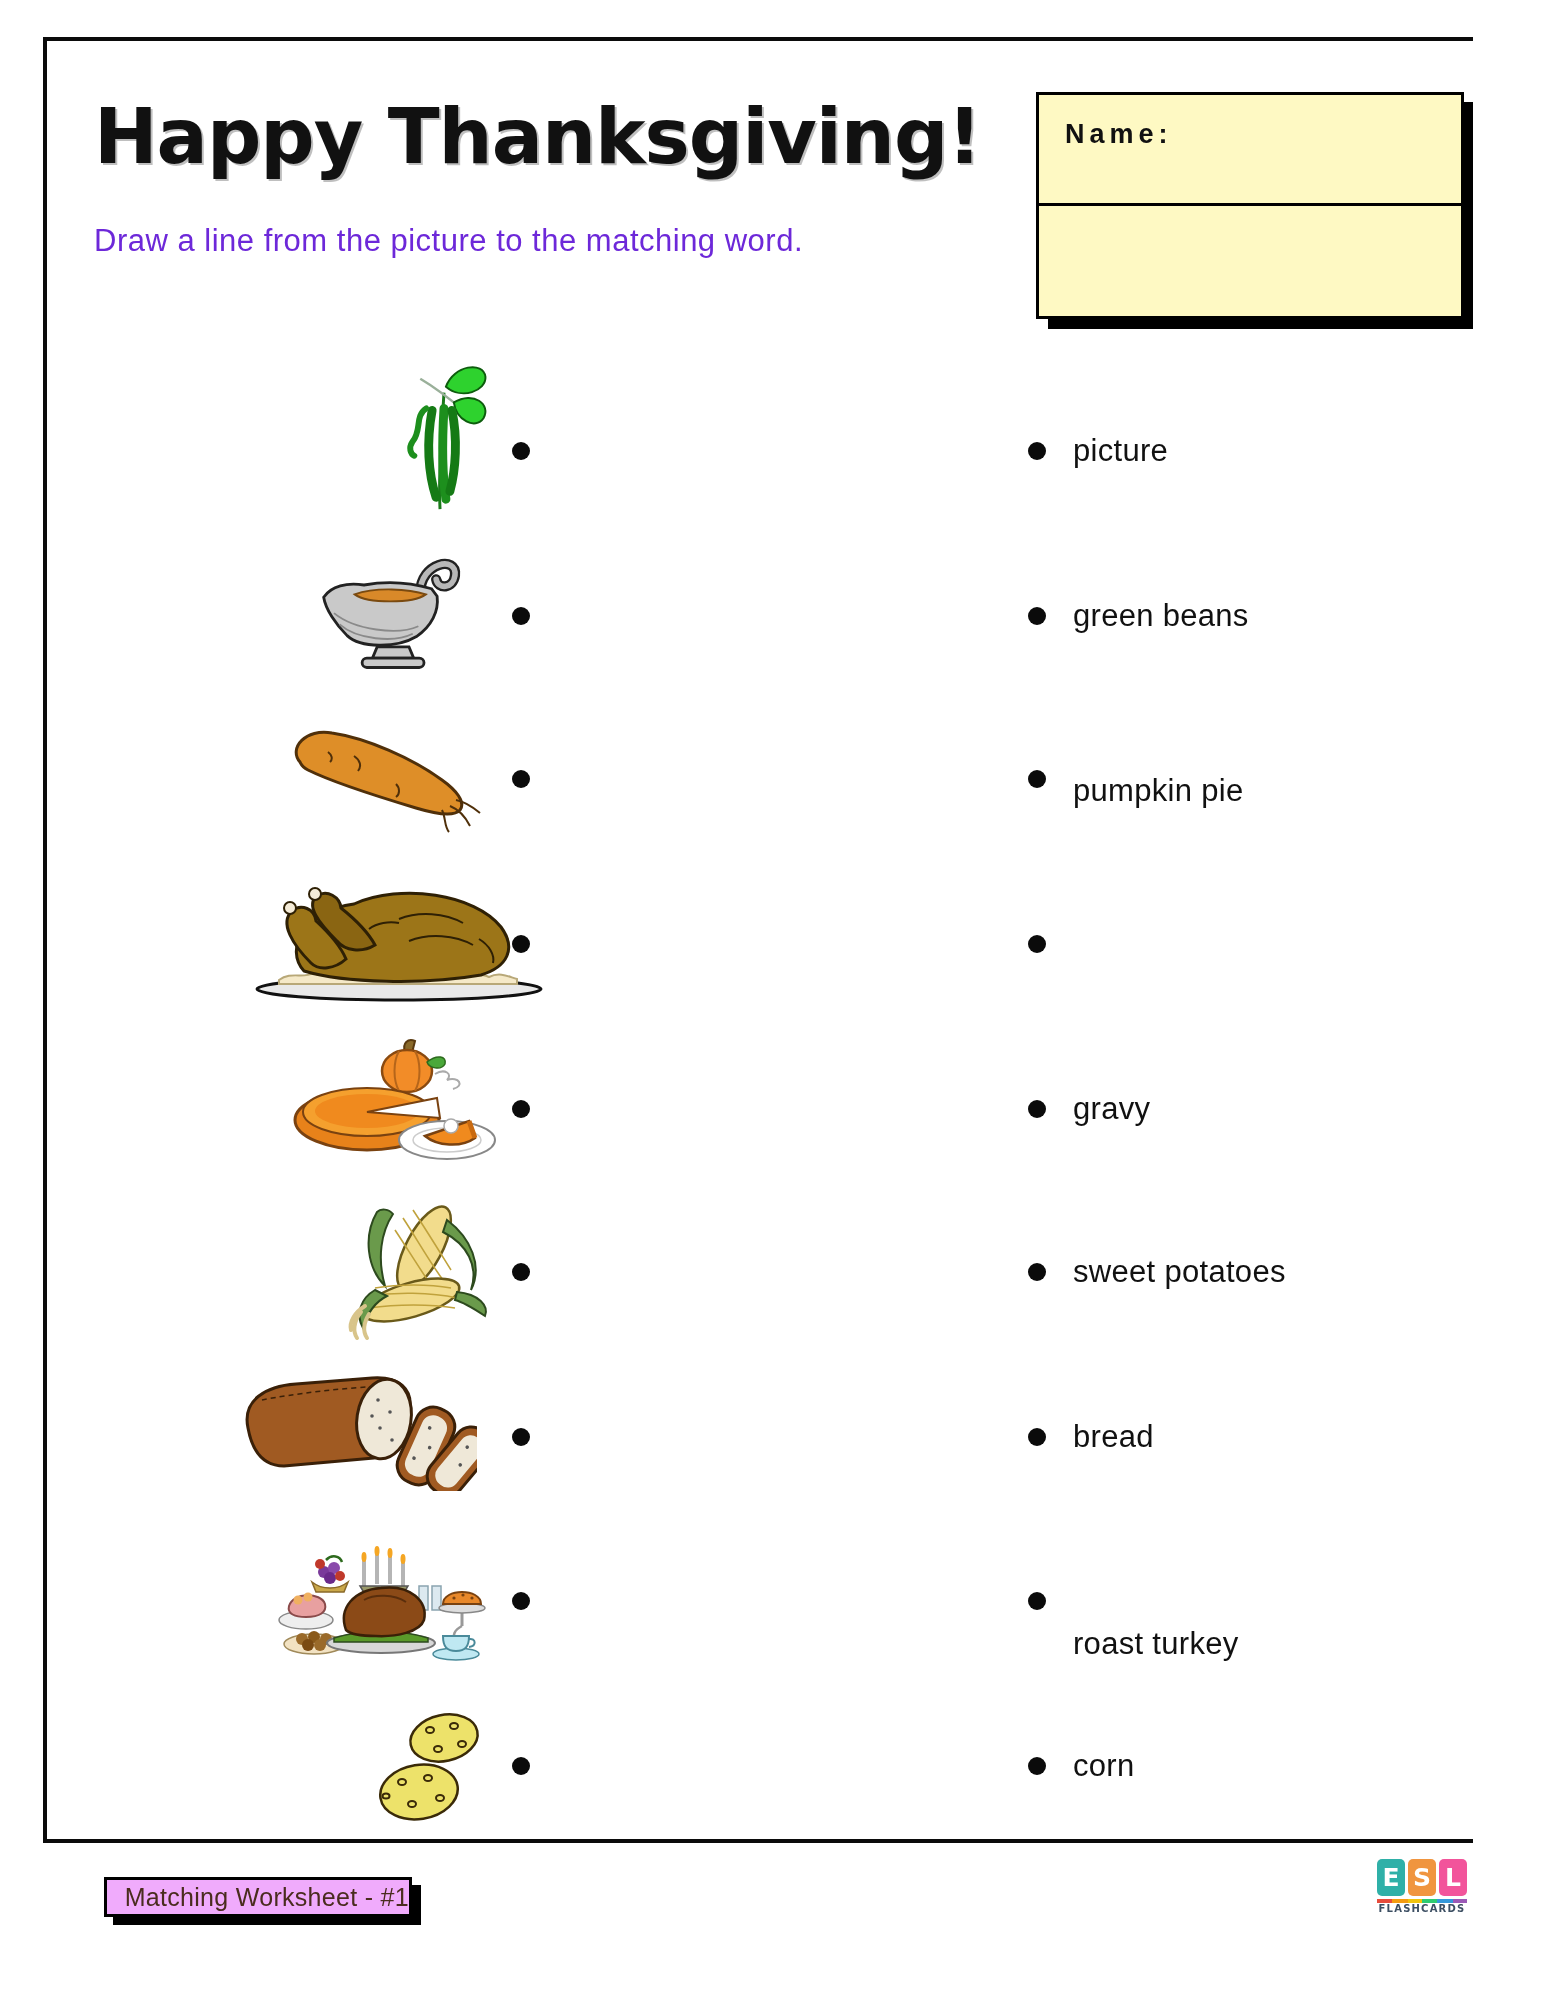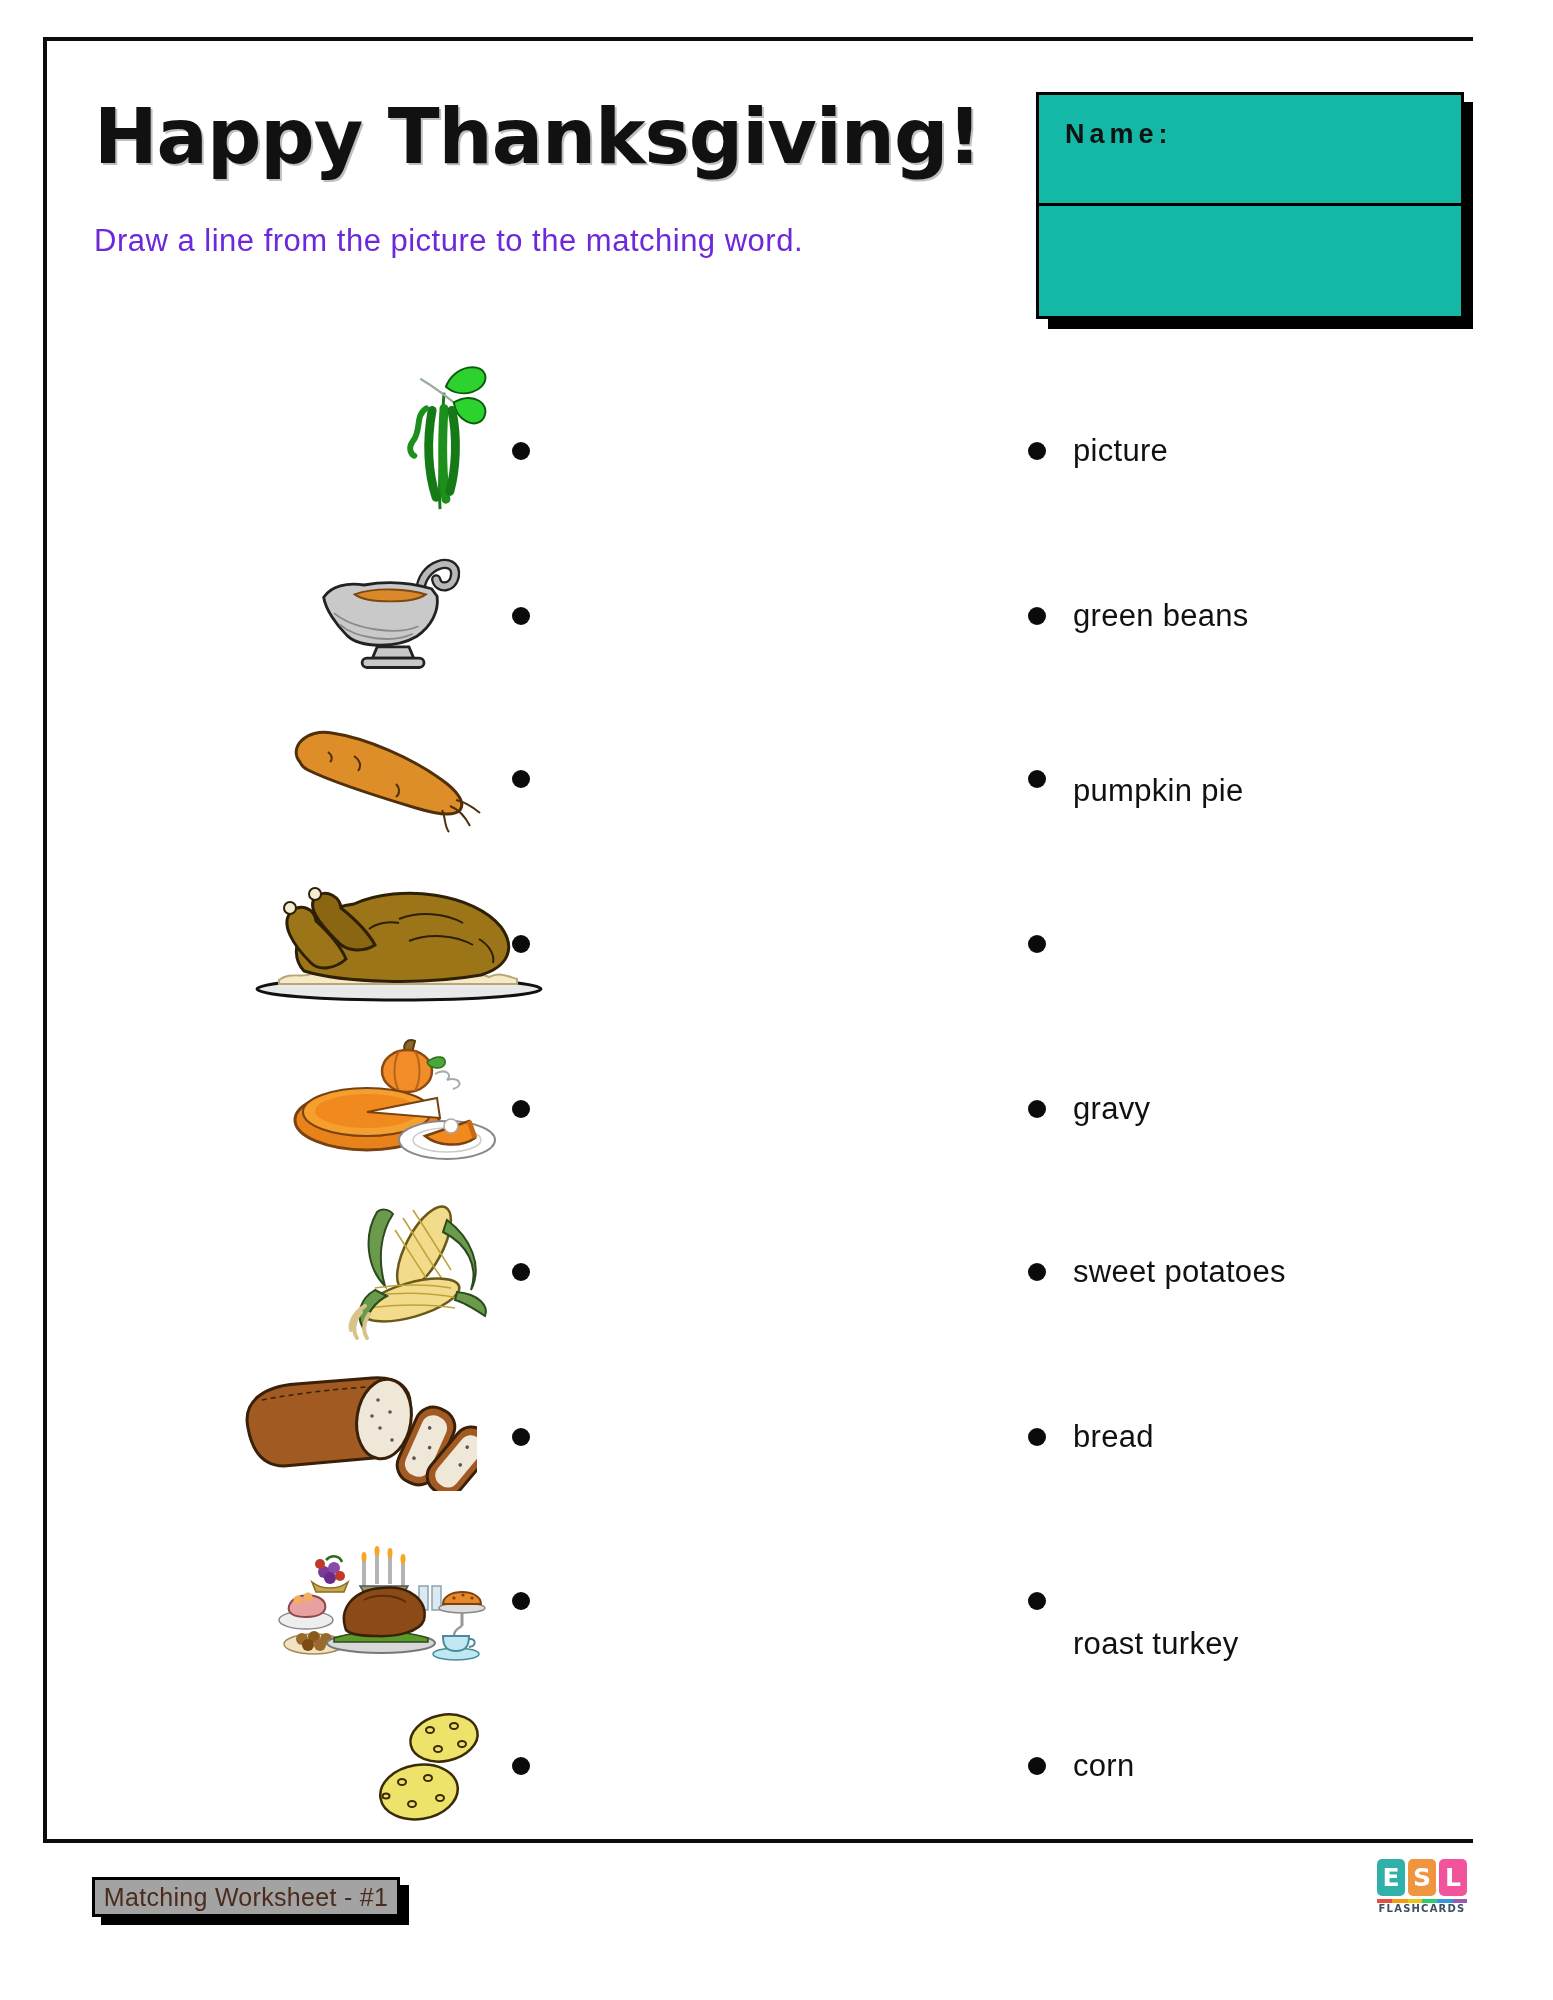--- a/index.html
+++ b/index.html
@@ -18,39 +18,39 @@
     letter-spacing:-1px;
     text-shadow:2px 2px 0 rgba(0,0,0,0.25);
   }
   .subtitle {
     position:absolute; left:47px; top:182px;
     font-size:31px; color:#6d28d9; letter-spacing:0.5px;
   }
 
   .name-date {
     position:absolute; left:989px; top:51px; width:428px; height:227px;
-    background:#14b8a6; border:3px solid #000; box-shadow:12px 10px 0 #000;
+    background:#fef9c3; border:3px solid #000; box-shadow:12px 10px 0 #000;
   }
   .nd-row { height:111px; padding:24px 0 0 26px; }
   .nd-row.first { border-bottom:3px solid #000; }
   .nd-label { font-weight:bold; font-size:27px; letter-spacing:5px; color:#111; }
 
   .pic { position:absolute; }
   .pic svg { display:block; width:100%; height:100%; }
 
   .dot { position:absolute; width:18px; height:18px; border-radius:50%; background:#0b0b0b; }
   .word {
     position:absolute; left:1026px; height:44px; display:flex; align-items:center;
     font-size:31px; color:#111; letter-spacing:0.3px; white-space:nowrap;
   }
 
   .footer-box {
-    position:absolute; left:92px; top:1877px; width:308px; height:40px;
-    background:#a3a3a3; border:3px solid #000; box-shadow:9px 8px 0 #000;
-    display:flex; align-items:center; justify-content:center;
+    position:absolute; left:104px; top:1877px; width:308px; height:40px;
+    background:#f0abfc; border:3px solid #000; box-shadow:9px 8px 0 #000;
+    display:flex; align-items:center; justify-content:flex-end;
     font-size:25px; color:#4a2c1e; letter-spacing:0.3px;
   }
 
   .logo { position:absolute; left:1376px; top:1859px; width:92px; text-align:center; }
   .logo-tiles { display:flex; gap:3px; justify-content:center; }
   .tile {
     width:28px; height:37px; border-radius:5px; color:#fff;
     font-family:"DejaVu Sans", sans-serif; font-weight:bold; font-size:25px;
     display:flex; align-items:center; justify-content:center;
   }

